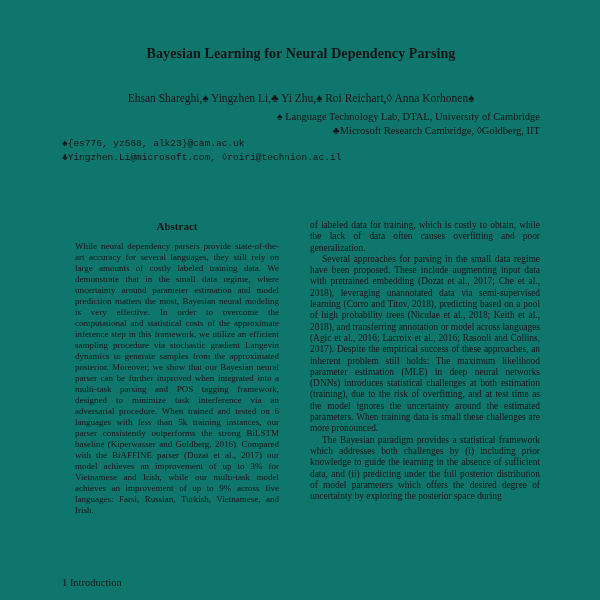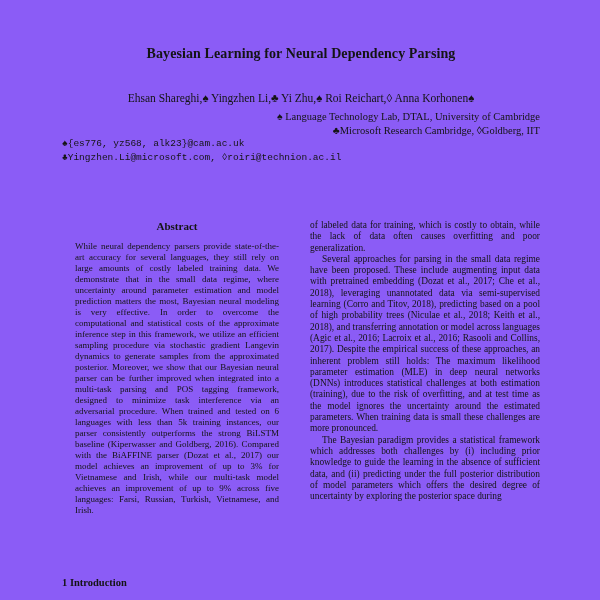--- a/index.html
+++ b/index.html
@@ -2,21 +2,21 @@
 <html lang="en"><head>
 <meta charset="utf-8">
 <style>
   * { margin: 0; padding: 0; box-sizing: border-box; }
   html, body { width: 600px; height: 600px; background: #ffffff; }
   body { overflow: hidden; }
 
   .page {
     width: 600px;
     height: 600px;
-    background: #8b5cf6;
+    background: #0f766e;
     color: #141414;
     font-family: "Liberation Serif", serif;
     padding: 46px 60px 10px 62px;
     display: flex;
     flex-direction: column;
     overflow: hidden;
   }
 
   .title {
     text-align: center;
@@ -75,21 +75,21 @@
     padding: 0 13px;
     font-size: 9px;
     line-height: 11px;
     text-align: justify;
     hyphens: auto;
   }
 
   .section-heading {
     margin-top: auto;
     font-size: 10.5px;
-    font-weight: bold;
+    font-weight: normal;
     padding-bottom: 2px;
   }
 
   .body-par {
     font-size: 9.4px;
     line-height: 11.3px;
     text-align: justify;
     hyphens: auto;
   }
 

